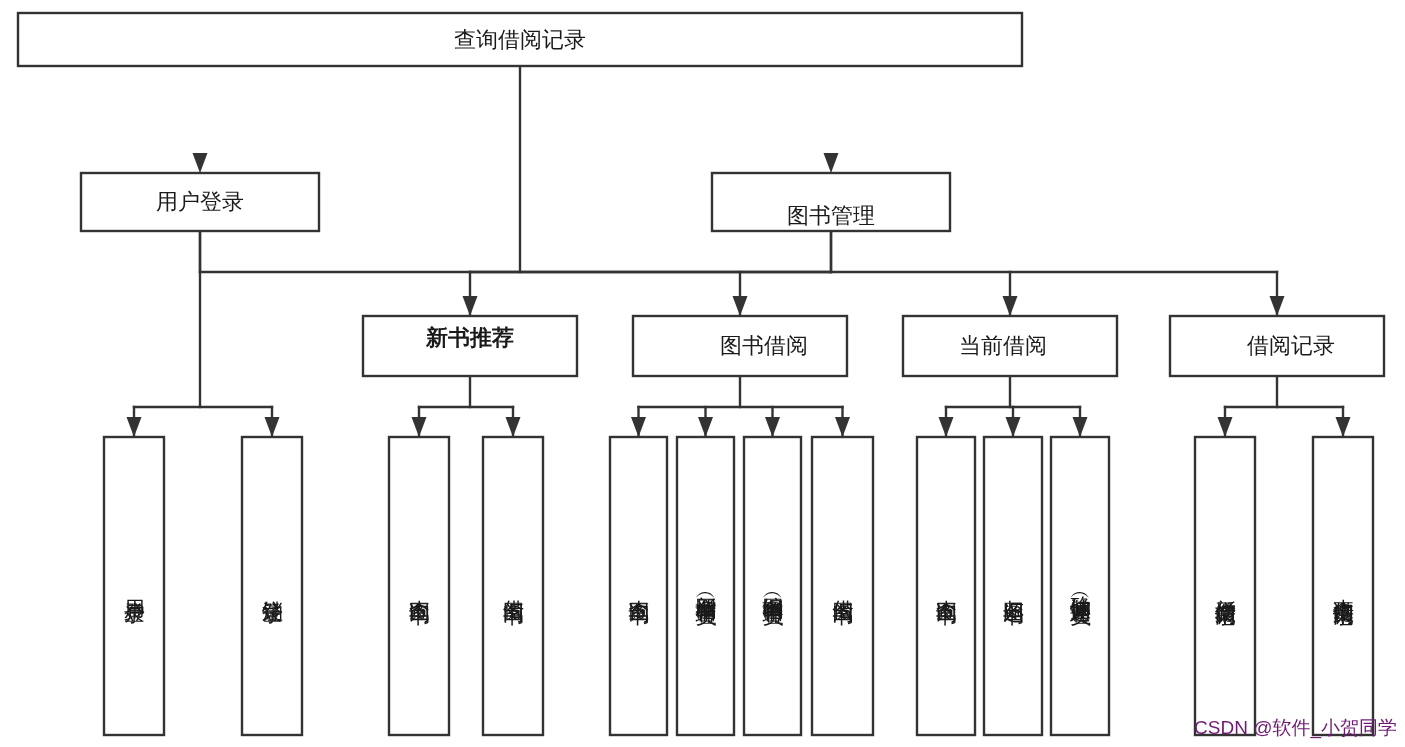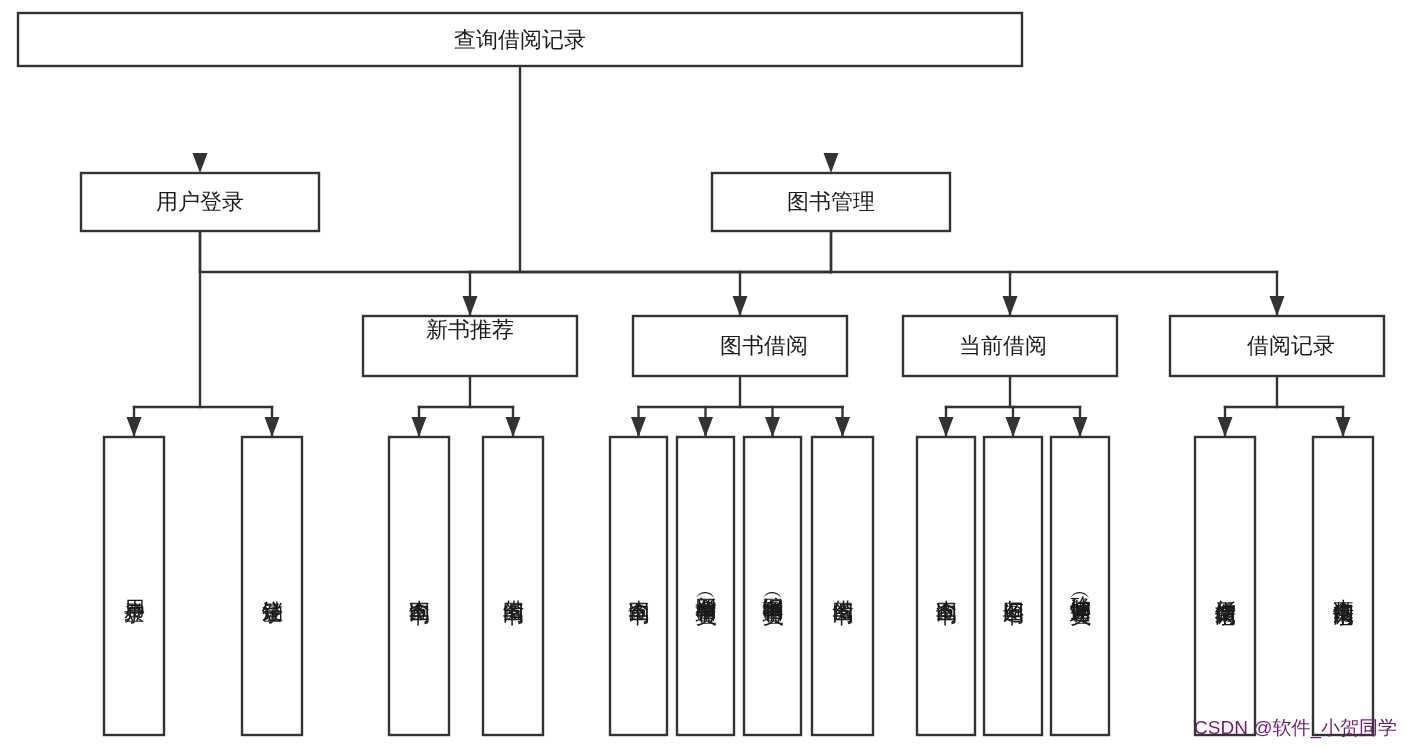--- a/index.html
+++ b/index.html
@@ -164,24 +164,24 @@
       </g>
   </svg>
 
   <div id="label-layer">
       <div class="hlabel-wrap" style="left: 18px; top: 13px; width: 1004px; height: 53px;">
         <div class="hlabel-text">查询借阅记录</div>
       </div>
       <div class="hlabel-wrap" style="left: 81px; top: 173px; width: 238px; height: 58px;">
         <div class="hlabel-text">用户登录</div>
       </div>
-      <div class="hlabel-wrap" style="left: 712px; top: 173px; width: 238px; height: 58px;">
+      <div class="hlabel-wrap" style="left: 712px; top: 173px; width: 238px; height: 58px; align-items: flex-end;">
         <div class="hlabel-text">图书管理</div>
       </div>
-      <div class="hlabel-wrap" style="left: 363px; top: 308px; width: 214px; height: 44px;">
+      <div class="hlabel-wrap" style="left: 363px; top: 316px; width: 214px; height: 44px; font-weight: bold;">
         <div class="hlabel-text">新书推荐</div>
       </div>
       <div class="hlabel-wrap" style="left: 633px; top: 316px; width: 214px; height: 60px; padding-left: 24px;">
         <div class="hlabel-text">图书借阅</div>
       </div>
       <div class="hlabel-wrap" style="left: 903px; top: 316px; width: 200px; height: 60px;">
         <div class="hlabel-text">当前借阅</div>
       </div>
       <div class="hlabel-wrap" style="left: 1184px; top: 316px; width: 214px; height: 60px;">
         <div class="hlabel-text">借阅记录</div>

